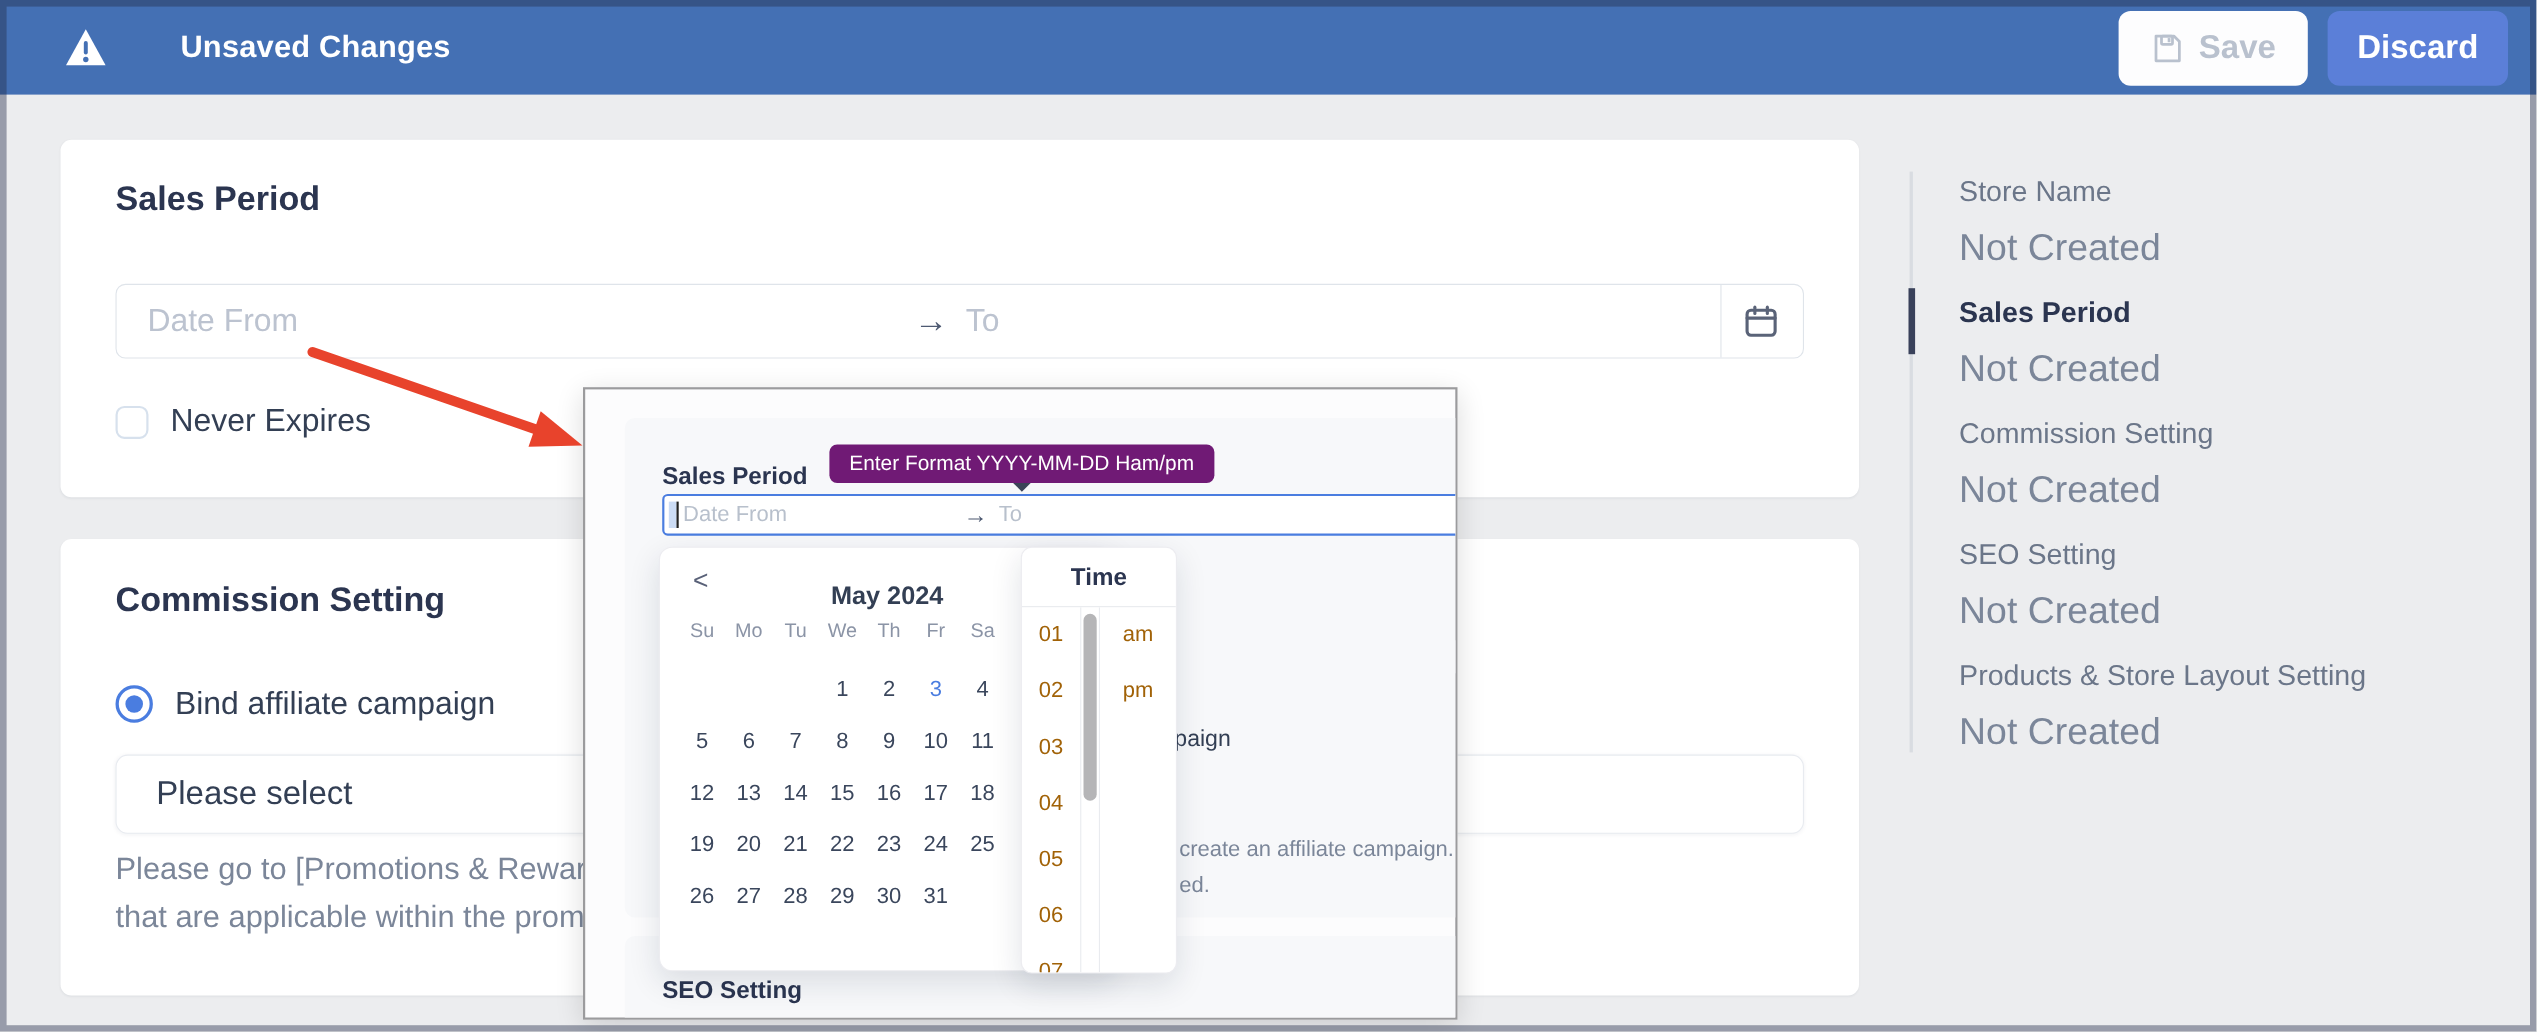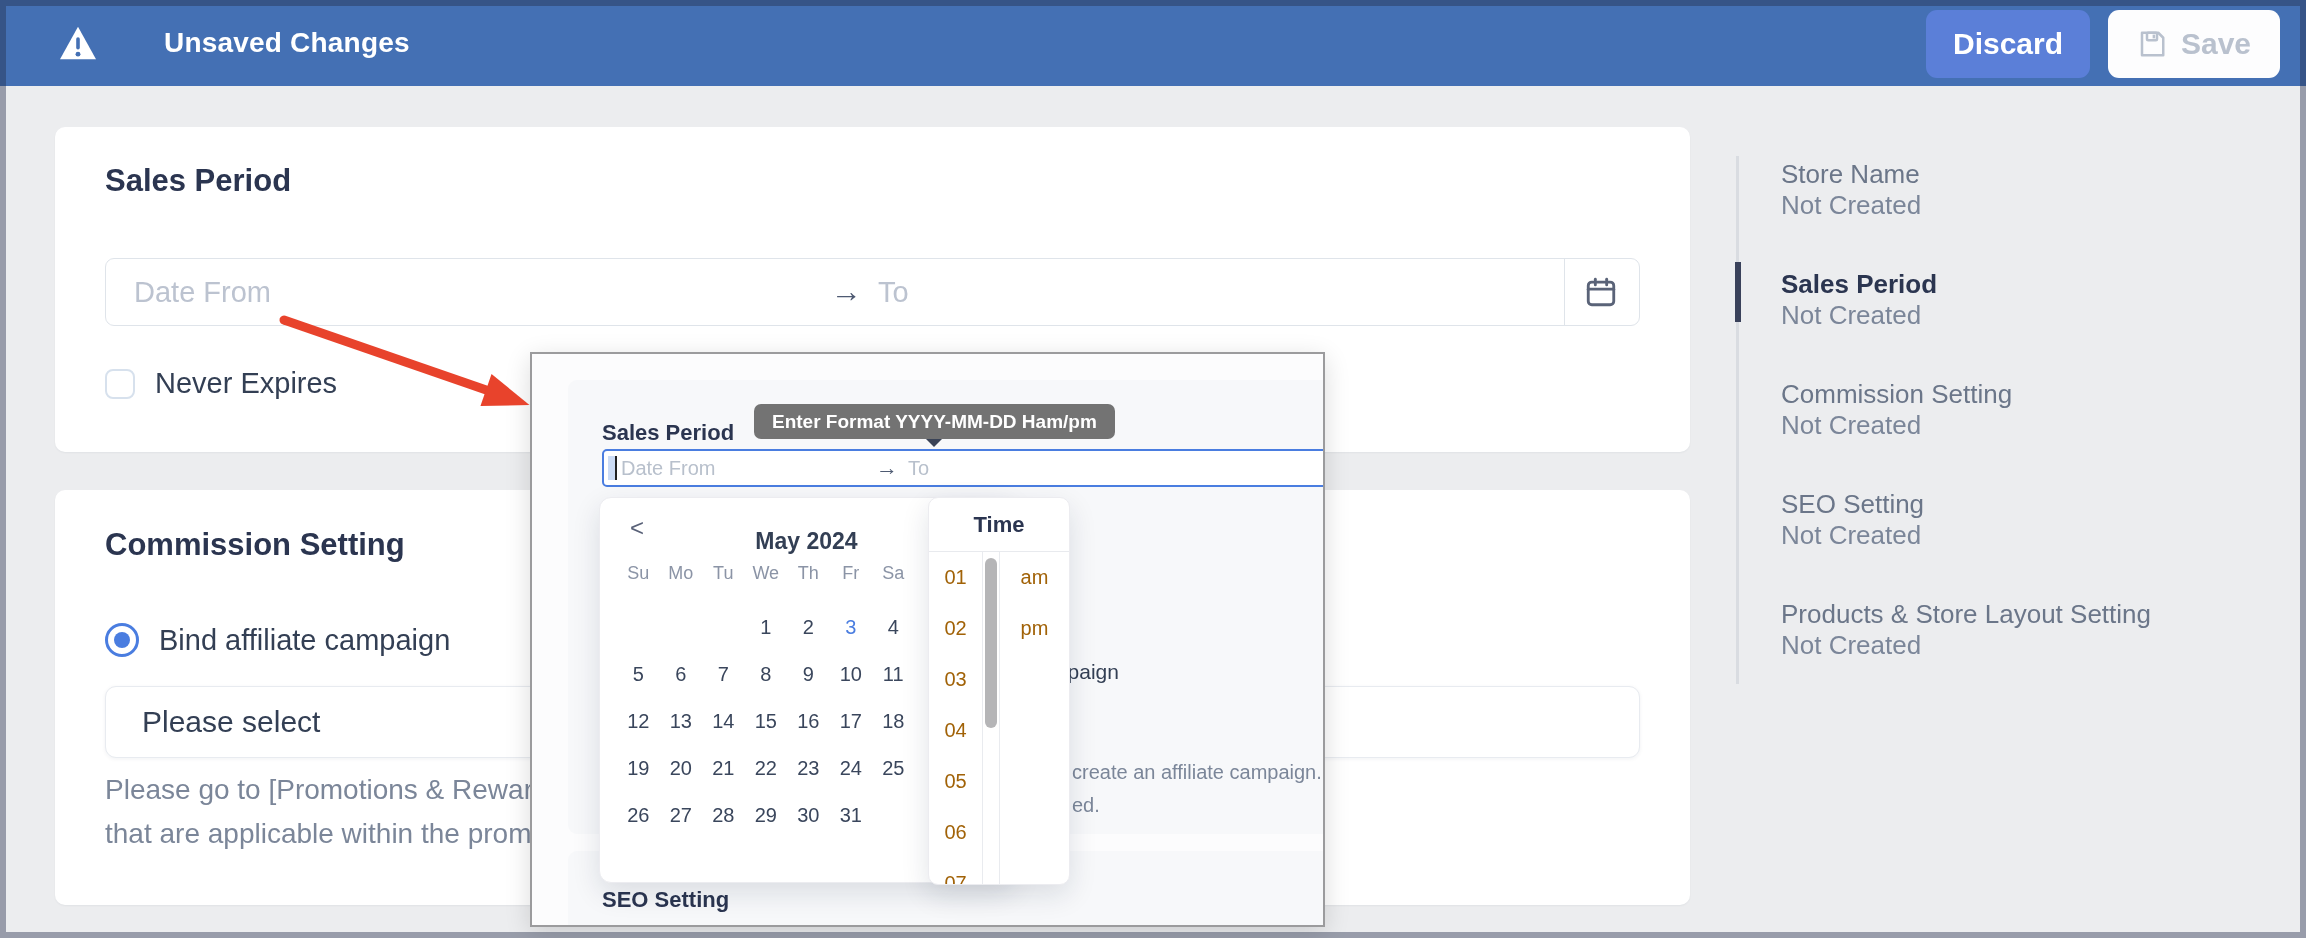--- a/index.html
+++ b/index.html
@@ -83,21 +83,21 @@
   .select-text { margin-left:36px; font-size:30px; color:#333f54; }
   .help { position:absolute; left:50px; top:278px; font-size:28px; line-height:44px; color:#7b8699; white-space:nowrap; }
 
   
   .sidenav { position:absolute; left:1736px; top:150px; width:560px; }
   .sidenav-line { position:absolute; left:0; top:6px; width:3px; height:528px; background:#d9dce1; }
   .sidenav-indicator { position:absolute; left:-1px; top:112px; width:6px; height:60px; background:#39415a; }
   .nav-item { position:relative; padding:8px 0 0 45px; height:110px; cursor:pointer; }
   .nav-label { font-size:26px; color:#6b7689; line-height:32px; }
   .nav-item.active .nav-label { color:#2b3550; font-weight:700; }
-  .nav-status { font-size:26px; color:#7b8699; margin-top:0; }
+  .nav-status { font-size:34px; color:#7b8699; margin-top:16px; }
 
   
   .anno-arrow { position:absolute; left:270px; top:300px; width:290px; height:135px; z-index:60; pointer-events:none; }
 
   
   .popup {
     position:absolute; left:530px; top:352px; width:795px; height:575px;
     background:#fcfcfd; border:2px solid #9b9b9d; z-index:40; overflow:hidden;
     box-shadow:0 6px 24px rgba(0,0,0,0.14);
   }
@@ -113,22 +113,22 @@
     display:flex; align-items:center;
   }
   .mini-ph { color:#b8c0cc; font-size:20px; }
   .caret-sel { width:7px; height:24px; background:#ccdcf5; margin-left:4px; }
   .caret { width:2px; height:24px; background:#222; }
   .mi-mid { position:absolute; left:272px; display:flex; align-items:center; gap:10px; }
   .mi-arrow { color:#4e5a72; font-size:22px; font-weight:600; }
 
   .tooltip {
     position:absolute; left:222px; top:50px; height:35px; z-index:6;
-    background:#737373; border-radius:7px; color:#fff;
-    font-size:19px; font-weight:700; display:flex; align-items:center; padding:0 18px;
+    background:#701a75; border-radius:7px; color:#fff;
+    font-size:19px; font-weight:400; display:flex; align-items:center; padding:0 18px;
     white-space:nowrap;
   }
   .tooltip::after {
     content:""; position:absolute; left:50%; bottom:-8px; margin-left:-8px;
     border-left:8px solid transparent; border-right:8px solid transparent;
     border-top:8px solid #3a4357;
   }
 
   .mini-radio-label { position:absolute; left:376px; top:306px; font-size:21px; color:#333f54; z-index:1; white-space:nowrap; }
   .mini-frag1 { position:absolute; left:540px; top:407px; font-size:20px; color:#7b8699; z-index:1; white-space:nowrap; }
@@ -176,29 +176,29 @@
   <div class="topbar">
     <div class="topbar-warn">
       <svg class="warn-icon" viewBox="0 0 24 22">
         <path d="M12 1 L23 21 H1 Z" fill="#ffffff"></path>
         <rect x="10.9" y="7.5" width="2.2" height="7.5" rx="1.1" fill="#4470b4"></rect>
         <circle cx="12" cy="17.8" r="1.5" fill="#4470b4"></circle>
       </svg>
       <span class="topbar-title">Unsaved Changes</span>
     </div>
     <div class="topbar-actions">
-      <button class="btn btn-discard">Discard</button>
       <button class="btn btn-save">
         <svg class="save-icon" viewBox="0 0 24 24" fill="none" stroke="#b9c1ce" stroke-width="2">
           <path d="M4 3 h13 l4 4 v14 h-17 z" stroke-linejoin="round"></path>
           <rect x="8" y="3" width="8" height="6" rx="1"></rect>
           <rect x="12.5" y="4.5" width="2" height="3" fill="#b9c1ce" stroke="none"></rect>
         </svg>
         <span>Save</span>
       </button>
+      <button class="btn btn-discard">Discard</button>
     </div>
   </div>
 
   <div class="card card-sales">
     <div class="h1" style="top:36px;">Sales Period</div>
     <div class="date-input">
       <span class="ph di-from">Date From</span>
       <span class="di-mid">
         <span class="di-arrow">→</span>
         <span class="ph">To</span>

